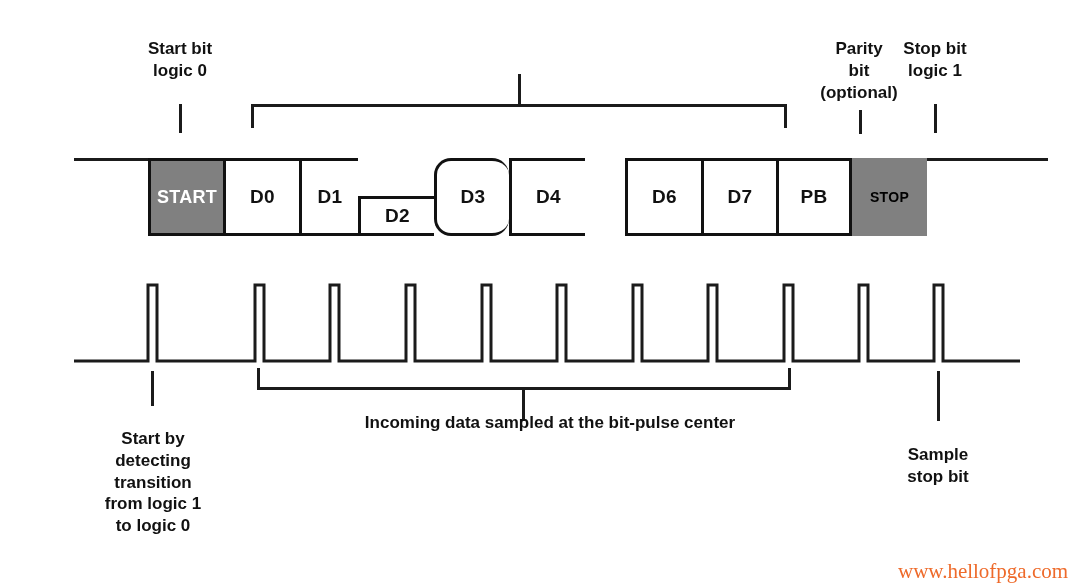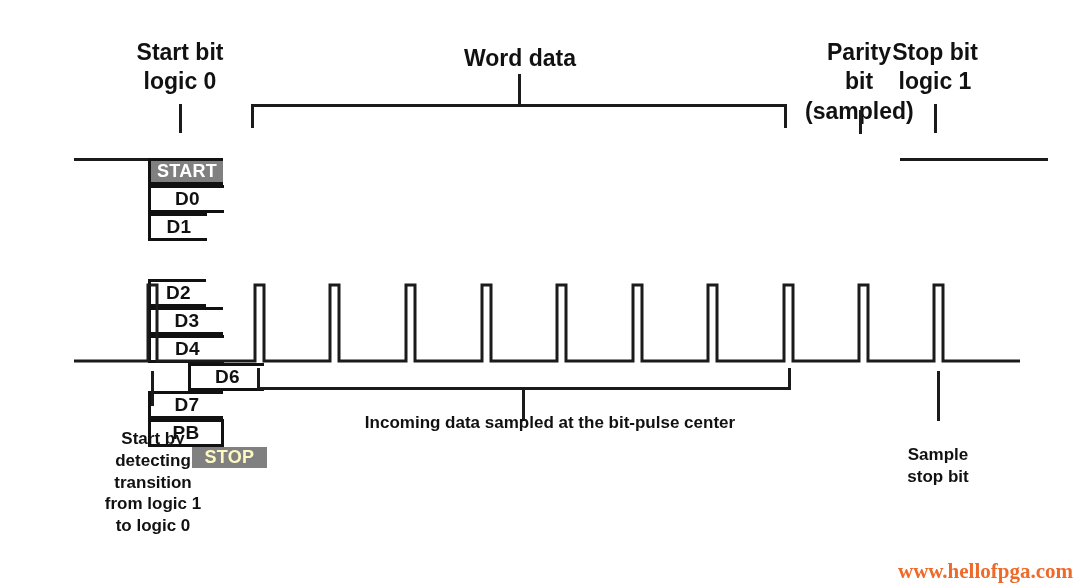--- a/index.html
+++ b/index.html
@@ -19,21 +19,21 @@
   }
   .lbl {
     position: absolute;
     font-weight: bold;
     color: #111111;
     line-height: 1.28;
     white-space: pre;
     text-align: center;
   }
   .lbl-top {
-    font-size: 23px;
+    font-size: 17px;
   }
   .lbl-bot {
     font-size: 17px;
   }
   .tick {
     position: absolute;
     background: #1b1b1b;
     width: 3px;
   }
   .bracket {
@@ -80,80 +80,77 @@
   }
   .cell-start {
     background: #808080;
     color: #ffffff;
     border: 3px solid #111111;
     border-right-width: 0;
     font-size: 18px;
   }
   .cell-stop {
     background: #808080;
-    color: #fef9c3;
+    color: #000000;
     border: 0;
-    font-size: 18px;
-    margin-left: 44px;
+    font-size: 14px;
   }
   .idleline {
     position: absolute;
     height: 3px;
     background: #1b1b1b;
   }
   .watermark {
     position: absolute;
     font-family: "Liberation Serif", serif;
     font-size: 21px;
     color: #ee6a2a;
     white-space: pre;
-    font-weight: bold;
   }
   svg.pulses {
     position: absolute;
     left: 0;
     top: 0;
   }
 </style>
 </head>
 <body>
 
 <div id="stage">
 
   <div class="lbl lbl-top" style="left:120px; top:38px; width:120px;">Start bit
 logic 0</div>
 
   <div class="tick" style="left:179px; top:104px; height:29px;"></div>
 
-  <div class="lbl lbl-top" style="left:460px; top:44px; width:120px;">Word data</div>
 
   <div class="stem" style="left:518px; top:74px; height:32px;"></div>
 
   <div class="bracket bracket-down" style="left:251px; top:104px; width:536px; height:24px;"></div>
 
   <div class="lbl lbl-top" style="left:805px; top:38px; width:108px;">Parity
 bit
-(sampled)</div>
+(optional)</div>
 
   <div class="tick" style="left:859px; top:110px; height:24px;"></div>
 
   <div class="lbl lbl-top" style="left:880px; top:38px; width:110px;">Stop bit
 logic 1</div>
 
   <div class="tick" style="left:934px; top:104px; height:29px;"></div>
 
   <div class="idleline" style="left:74px; top:158px; width:76px;"></div>
   <div class="idleline" style="left:900px; top:158px; width:148px;"></div>
 
-  <div class="frame" style="left:148px; top:158px; height:78px;flex-direction:column;">
+  <div class="frame" style="left:148px; top:158px; height:78px;">
     <div class="cell cell-start" style="width:75px;">START</div>
     <div class="cell cell-data" style="width:76px;text-align:right;">D0</div>
     <div class="cell cell-data" style="width:59px;">D1</div>
-    <div class="cell cell-data" style="width:58px;margin-top:38px;">D2</div>
-    <div class="cell cell-data" style="width:75px;">D3</div>
+    <div class="cell cell-data" style="width:76px;margin-top:38px;">D2</div>
+    <div class="cell cell-data" style="width:75px;border-radius:17px;">D3</div>
     <div class="cell cell-data" style="width:76px;">D4</div>
     <div class="cell cell-data" style="width:76px;margin-left:40px;">D6</div>
     <div class="cell cell-data" style="width:75px;">D7</div>
     <div class="cell cell-data last-data" style="width:76px;">PB</div>
     <div class="cell cell-stop" style="width:75px;">STOP</div>
   </div>
 
   <svg class="pulses" width="1083" height="588">
     <g fill="none" stroke="#1b1b1b" stroke-width="3" stroke-linejoin="miter">
       <path d="M 74,361 L 148,361 L 148,285 L 157,285 L 157,361

